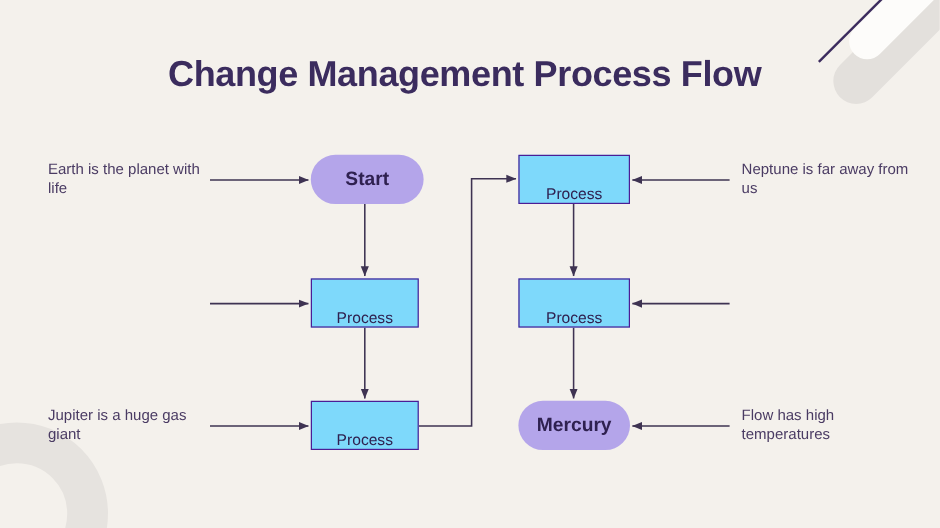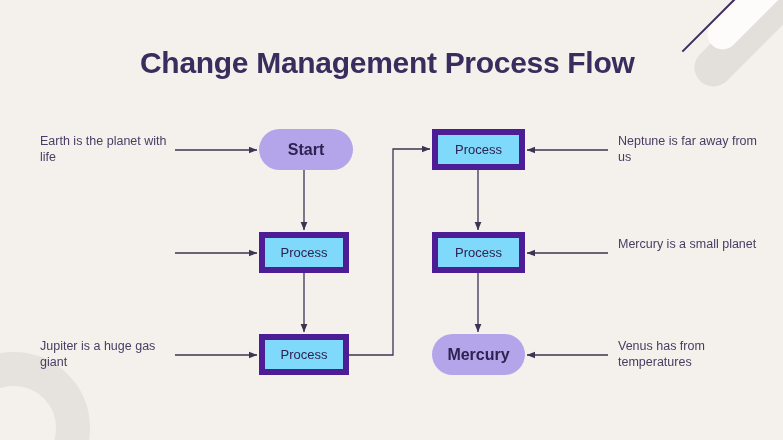--- a/index.html
+++ b/index.html
@@ -42,22 +42,23 @@
     letter-spacing:-0.3px;white-space:nowrap;
   }
 
   
   .node{
     position:absolute;box-sizing:border-box;
     display:flex;align-items:center;justify-content:center;
     color:#2f2150;
   }
   .node.process{
-    background:#7ed9fb;border:6px solid #4c1d95;
+    background:#7ed9fb;border:1px solid #4c1d95;
     font-size:13px;
+    align-items:flex-end;
   }
   .node.terminal{
     background:#b4a5ea;border-radius:21px;
     font-size:16px;font-weight:bold;
   }
 
   #node-start   {left:259px;top:129px;width:94px;height:41px;}
   #node-p-left-1{left:259px;top:232px;width:90px;height:41px;}
   #node-p-left-2{left:259px;top:334px;width:90px;height:41px;}
   #node-p-right-1{left:432px;top:129px;width:93px;height:41px;}
@@ -132,16 +133,15 @@
   <div class="node process" id="node-p-right-2">
     <span>Process</span>
   </div>
   <div class="node terminal" id="node-finish">
     <span>Mercury</span>
   </div>
 
   <div class="annot left" id="annot-earth">Earth is the planet with life</div>
   <div class="annot left" id="annot-jupiter">Jupiter is a huge gas giant</div>
   <div class="annot right" id="annot-neptune">Neptune is far away from us</div>
-  <div class="annot right" id="annot-mercury">Mercury is a small planet</div>
-  <div class="annot right" id="annot-venus">Venus has from temperatures</div>
+  <div class="annot right" id="annot-venus">Flow has high temperatures</div>
 
 </div>
 
 </body></html>

